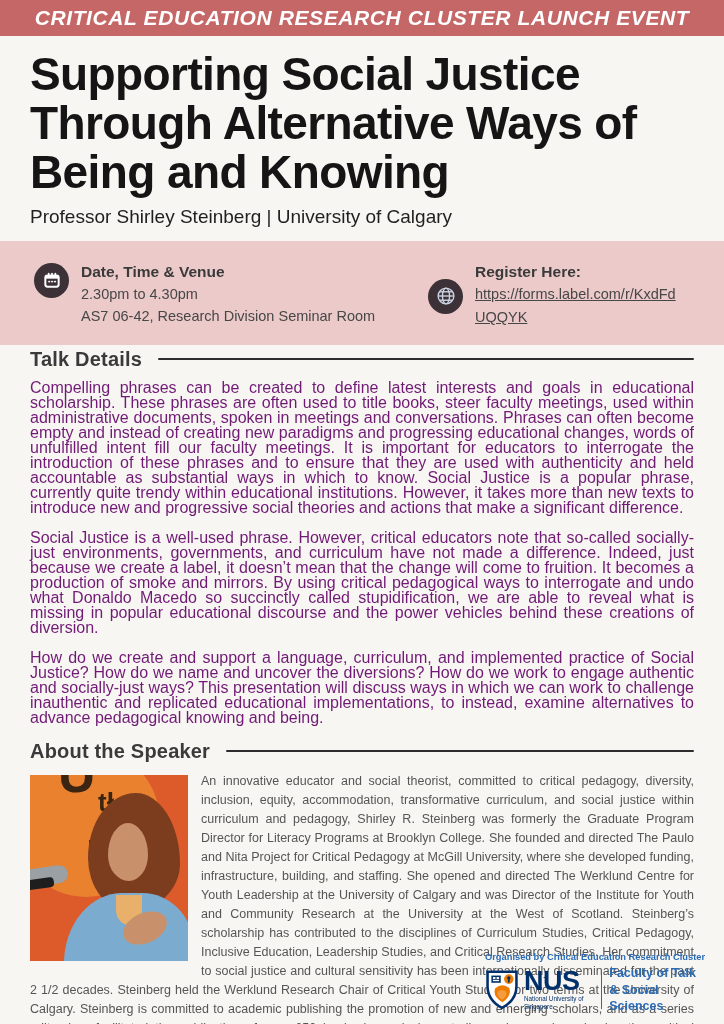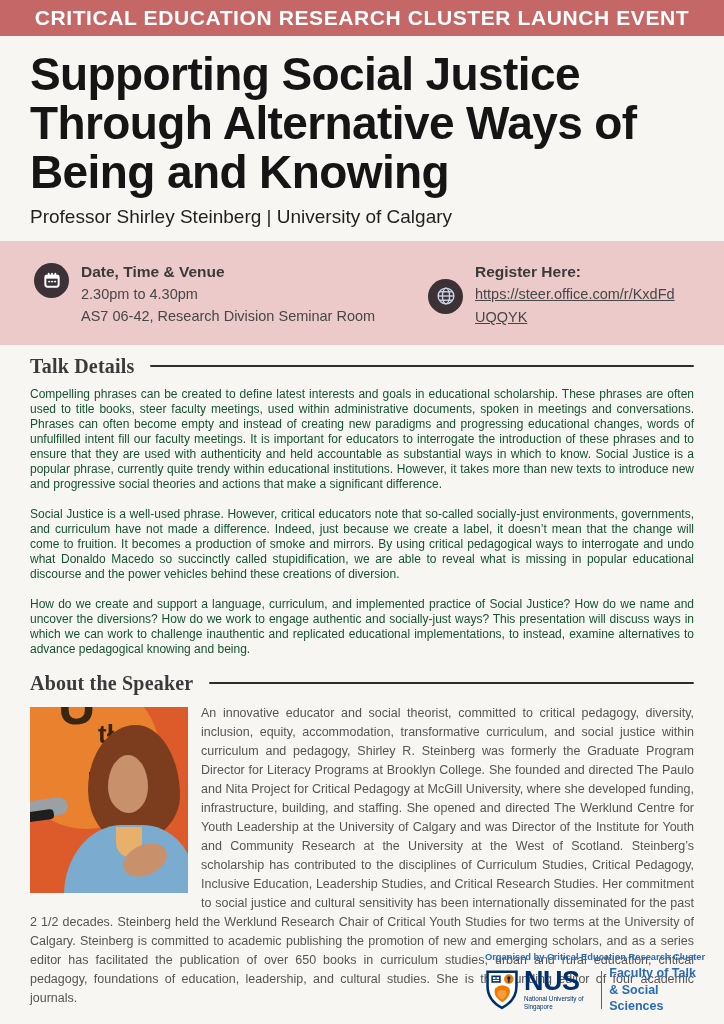--- a/index.html
+++ b/index.html
@@ -2,44 +2,44 @@
 <html><head>
 <meta charset="utf-8">
 <style>
   * { margin:0; padding:0; box-sizing:border-box; }
   html,body { width:724px; }
   body { font-family:"Liberation Sans", sans-serif; background:#f8f6f3; }
   .page { position:relative; width:724px; height:1024px; overflow:hidden; background:#f8f6f3; }
 
   
   .banner { height:36px; background:#c56767; display:flex; align-items:center; justify-content:center; }
-  .banner-text { color:#ffffff; font-weight:bold; font-size:21px; letter-spacing:.6px; white-space:nowrap; }
+  .banner-text { color:#ffffff; font-weight:bold; font-style:italic; font-size:21px; letter-spacing:.6px; white-space:nowrap; }
 
   
   .title-wrap { margin:14px 30px 0; }
   .event-title { color:#151515; font-weight:800; font-size:46px; line-height:1.07; letter-spacing:-0.6px; max-width:648px; }
   .event-subtitle { margin-top:8px; color:#1f1f1f; font-size:19px; }
 
   
   .info-band { margin-top:13px; background:#ebcac9; padding:20px 0 15px; display:flex; }
   .info-col { display:flex; gap:12px; align-items:flex-start; }
   .info-col.left { margin-left:34px; width:392px; }
   .info-col.right { margin-left:2px; width:260px;align-items:center; }
   .icon-circle { width:35px; height:35px; border-radius:50%; background:#3b3136; display:flex; align-items:center; justify-content:center; flex-shrink:0; margin-top:2px; }
   .info-heading { font-weight:bold; color:#3a3a3a; font-size:15.5px; line-height:1.45; }
   .info-line { color:#474747; font-size:14.5px; line-height:1.52; }
   .register-link { color:#474747; font-size:14.5px; line-height:1.6; text-decoration:underline; word-break:break-all; display:inline-block; max-width:205px; }
 
   
   .content { margin:0 30px; }
-  .section-head { display:flex; align-items:center; gap:16px; margin:10px 0 9px;font-family:Liberation Serif, serif; }
+  .section-head { display:flex; align-items:center; gap:16px; margin:3px 0 9px; }
   .section-head h2 { color:#3a3a3a; font-size:20px; font-weight:bold; letter-spacing:.2px; white-space:nowrap; }
   .section-head .rule { flex:1; height:2px; background:#2d2d2d; border-radius:1px; }
 
-  .talk-para { color:#14532d; font-size:12px; line-height:15px; text-align:justify; margin-bottom:15px; }
+  .talk-para { color:#701a75; font-size:16px; line-height:15px; text-align:justify; margin-bottom:15px; }
 
   .speaker-block { color:#555555; font-size:12.5px; line-height:19px; text-align:justify; }
 
   
   .photo { float:left; width:158px; height:186px; margin:3px 13px 4px 0; position:relative; overflow:hidden;
            background:linear-gradient(100deg,#c2391f 0 14px,#dd5a2a 14px 100%); }
   .photo .logo-circle { position:absolute; left:-18px; top:-28px; width:148px; height:150px; border-radius:50%; background:#e9812f; }
   .photo .logo-u  { position:absolute; left:28px; top:-10px; color:#3a2512; font-weight:bold; font-size:52px; }
   .photo .logo-t  { position:absolute; left:68px; top:18px; color:#3a2512; font-weight:bold; font-size:26px; }
   .photo .logo-pr { position:absolute; left:58px; top:58px; color:#3a2512; font-weight:bold; font-size:15px; }
@@ -113,21 +113,21 @@
         <svg width="22" height="22" viewBox="0 0 24 24" fill="none" stroke="#ccd3e2" stroke-width="1.5">
           <circle cx="12" cy="12" r="8.6"></circle>
           <ellipse cx="12" cy="12" rx="3.9" ry="8.6"></ellipse>
           <path d="M3.4 12 h17.2"></path>
           <path d="M4.8 7.4 h14.4"></path>
           <path d="M4.8 16.6 h14.4"></path>
         </svg>
       </div>
       <div>
         <div class="info-heading">Register Here:</div>
-        <a href="#" class="register-link">https://steer.office.com/r/KxdFdUQQYK</a>
+        <a href="#" class="register-link">https://forms.label.com/r/KxdFdUQQYK</a>
       </div>
     </div>
   </div>
 
   <div class="content">
     <div class="section-head">
       <h2>Talk Details</h2>
       <div class="rule"></div>
     </div>
     <p class="talk-para">Compelling phrases can be created to define latest interests and goals in educational scholarship. These phrases are often used to title books, steer faculty meetings, used within administrative documents, spoken in meetings and conversations. Phrases can often become empty and instead of creating new paradigms and progressing educational changes, words of unfulfilled intent fill our faculty meetings. It is important for educators to interrogate the introduction of these phrases and to ensure that they are used with authenticity and held accountable as substantial ways in which to know. Social Justice is a popular phrase, currently quite trendy within educational institutions. However, it takes more than new texts to introduce new and progressive social theories and actions that make a significant difference.</p>

